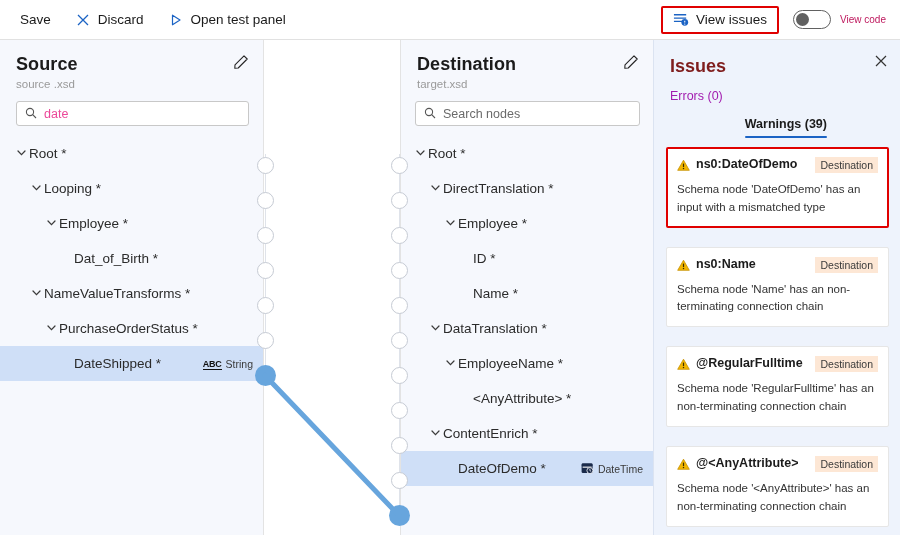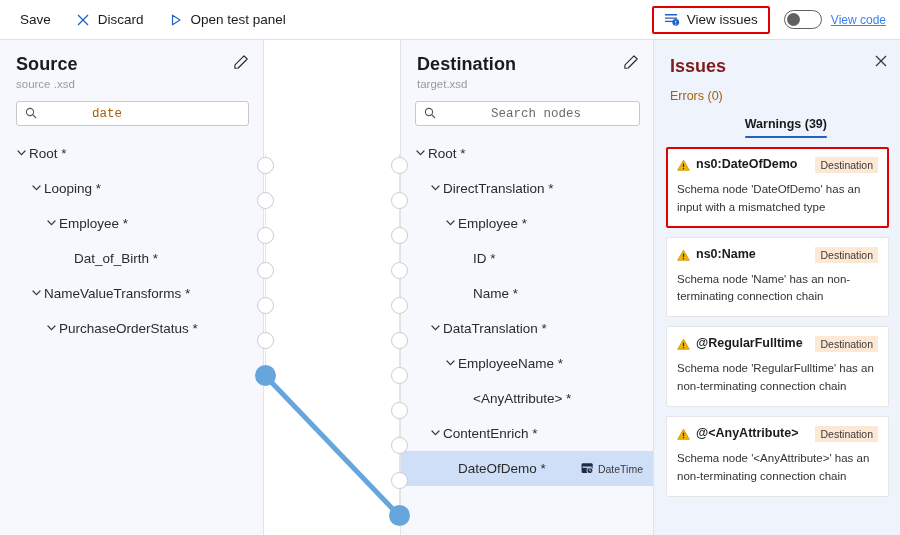--- a/index.html
+++ b/index.html
@@ -46,21 +46,21 @@
   .toggle {
     width: 38px; height: 19px; border-radius: 10px;
     border: 1px solid #616161; background: #ffffff;
     position: relative; cursor: pointer; flex: none;
   }
   .toggle .knob {
     position: absolute; left: 2px; top: 2px;
     width: 13px; height: 13px; border-radius: 50%;
     background: #616161;
   }
-  .toggle-label { font-size: 12px; color: #3b82f6; white-space: nowrap; text-decoration: underline; }
+  .toggle-label { font-size: 10px; color: #be185d; white-space: nowrap; }
 
   
   .canvas {
     position: absolute; left: 0; top: 40px;
     width: 653px; height: 495px;
     background: #ffffff;
   }
 
   .pane {
     position: absolute; top: 0;
@@ -80,22 +80,22 @@
   .search-box {
     margin: 11px 14px 0 16px;
     height: 25px; background: #ffffff;
     border: 1px solid #c8c8c8; border-radius: 3px;
     display: flex; align-items: center; gap: 7px;
     padding: 0 8px;
   }
   .pane-dest .search-box { margin: 11px 13px 0 14px; }
   .search-box input {
     border: none; outline: none; background: transparent;
-    font-family: Liberation Mono, monospace;
-    font-size: 12.5px; color: #a16207; width: 100%; margin-left: 48px;
+    font-family: Liberation Sans, sans-serif;
+    font-size: 12.5px; color: #ec4899; width: 100%;
   }
   .search-box input::placeholder { color: #6a6a6a; }
 
   .tree { margin-top: 10px; position: relative; }
   .row {
     height: 35px; display: flex; align-items: center;
     font-size: 13.5px; color: #2b2b2b;
     position: relative; cursor: pointer;
   }
   .row.sel { background: #cfdff7; }
@@ -134,36 +134,36 @@
     width: 247px; height: 495px;
     background: #eef3fc;
     border-left: 1px solid #dbe3f1;
   }
   .issues-head { position: relative; padding: 16px 14px 0 16px; }
   .issues-title { font-size: 18px; font-weight: bold; color: #7f1d1d; }
   .close-ico { position: absolute; right: 12px; top: 14px; cursor: pointer; }
 
   .tabs { display: flex; gap: 22px; padding: 12px 0 0 16px; }
   .tab {
-    font-size: 12.5px; color: #a16207; padding-bottom: 7px;
+    font-size: 12.5px; color: #a21caf; padding-bottom: 7px;
     cursor: pointer; position: relative; white-space: nowrap;
   }
   .tab.active { font-weight: bold; color: #1b1b1b; margin-top: 28px; }
   .tab.active::after {
     content: ""; position: absolute; left: 0; right: 0; bottom: 0;
     height: 2.5px; background: #1b63c4; border-radius: 2px;
   }
 
   .issue-list { padding: 9px 11px 0 12px; }
   .issue-card {
     background: #ffffff;
     border: 1px solid #e6e6e6;
     border-radius: 2px;
     padding: 9px 10px 10px 10px;
-    margin-bottom: 9px;
+    margin-bottom: 19px;
     cursor: pointer;
   }
   .issue-card.highlight {
     border: 2px solid #e00000;
     padding: 8px 9px 9px 9px;
   }
   .issue-top { display: flex; align-items: flex-start; gap: 6px; }
   .warn-ico { flex: none; margin-top: 1px; }
   .issue-name {
     font-size: 12.5px; font-weight: bold; color: #1b1b1b;
@@ -286,20 +286,31 @@
                 <path d="M2 4 L5.5 7.6 L9 4" stroke="#3c3c3c" stroke-width="1.25" fill="none" stroke-linecap="round"></path>
               </svg></span>
             <span class="row-label">NameValueTransforms *</span>
           </div>
           <div class="row">
             <span style="display:inline-block;width:30px;flex:none;"></span>
             <span class="chev"><svg width="11" height="11" viewBox="0 0 11 11">
                 <path d="M2 4 L5.5 7.6 L9 4" stroke="#3c3c3c" stroke-width="1.25" fill="none" stroke-linecap="round"></path>
               </svg></span>
             <span class="row-label">PurchaseOrderStatus *</span>
+          </div>
+          <div class="row sel">
+            <span style="display:inline-block;width:45px;flex:none;"></span>
+            <span class="chev blank"><svg width="11" height="11" viewBox="0 0 11 11">
+                <path d="M2 4 L5.5 7.6 L9 4" stroke="#3c3c3c" stroke-width="1.25" fill="none" stroke-linecap="round"></path>
+              </svg></span>
+            <span class="row-label">DateShipped *</span>
+            <span class="badge-type">
+              <span class="abc-glyph">ABC</span>
+              <span>String</span>
+            </span>
           </div>
         </div>
     </div>
 
     <div class="pane pane-dest">
       <div class="pane-head">
         <div class="pane-title">Destination</div>
         <div class="pane-sub">target.xsd</div>
         <span class="pencil-ico">
           <svg width="16" height="16" viewBox="0 0 16 16">

